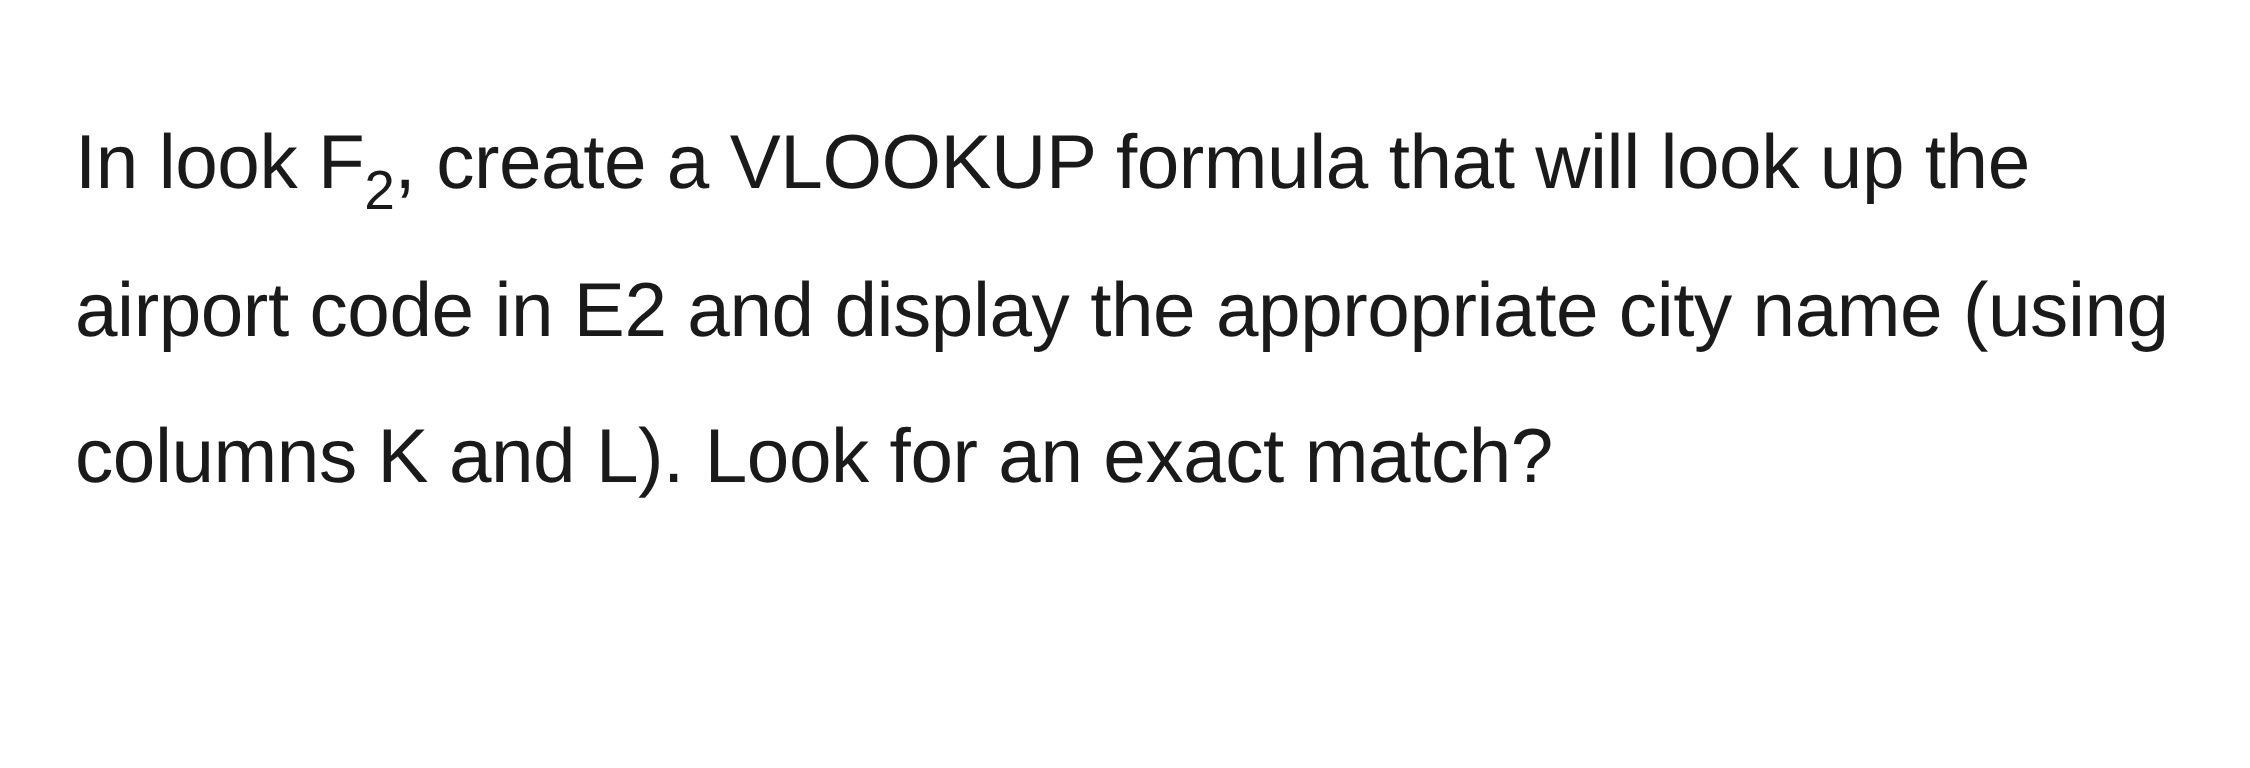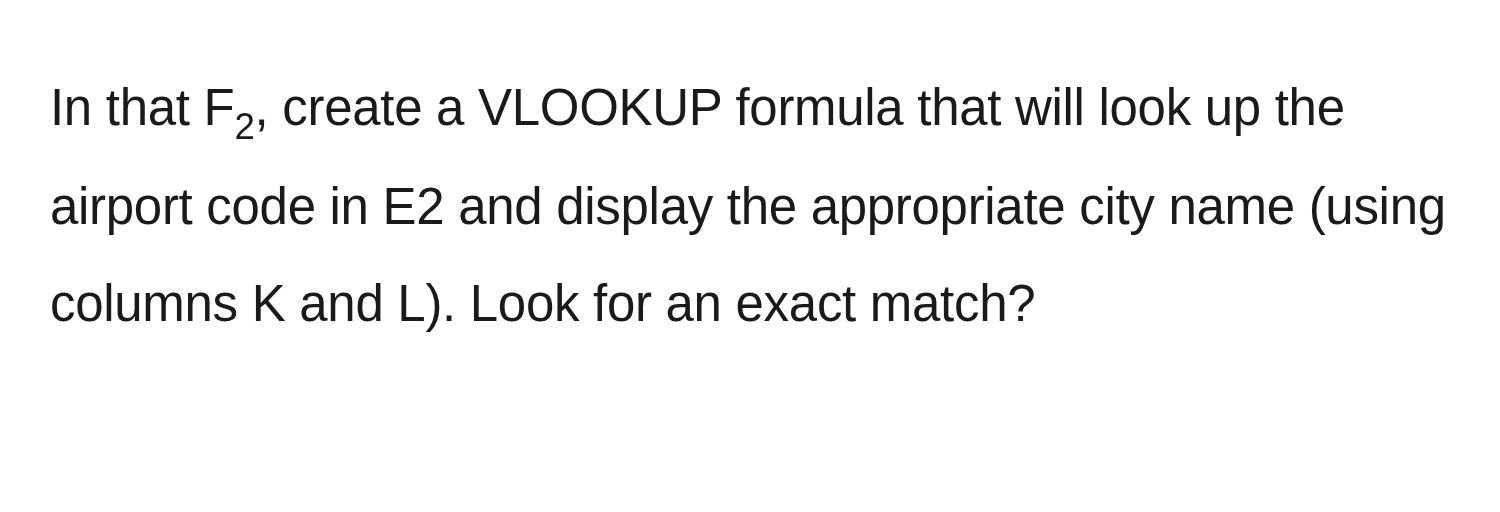--- a/index.html
+++ b/index.html
@@ -24,14 +24,14 @@
       font-size: 0.72em;
       vertical-align: sub;
       position: relative;
       top: 0.08em;
     }
   </style>
 </head>
 <body>
 
 <div class="question-text">
-  <span>In that F</span><span class="subscript">2</span><span>, create a VLOOKUP formula that will look up the airport code in E2 and display the appropriate city name (using columns K and L). Look for an exact match?</span>
+  <span>In look F</span><span class="subscript">2</span><span>, create a VLOOKUP formula that will look up the airport code in E2 and display the appropriate city name (using columns K and L). Look for an exact match?</span>
 </div>
 
 </body></html>

